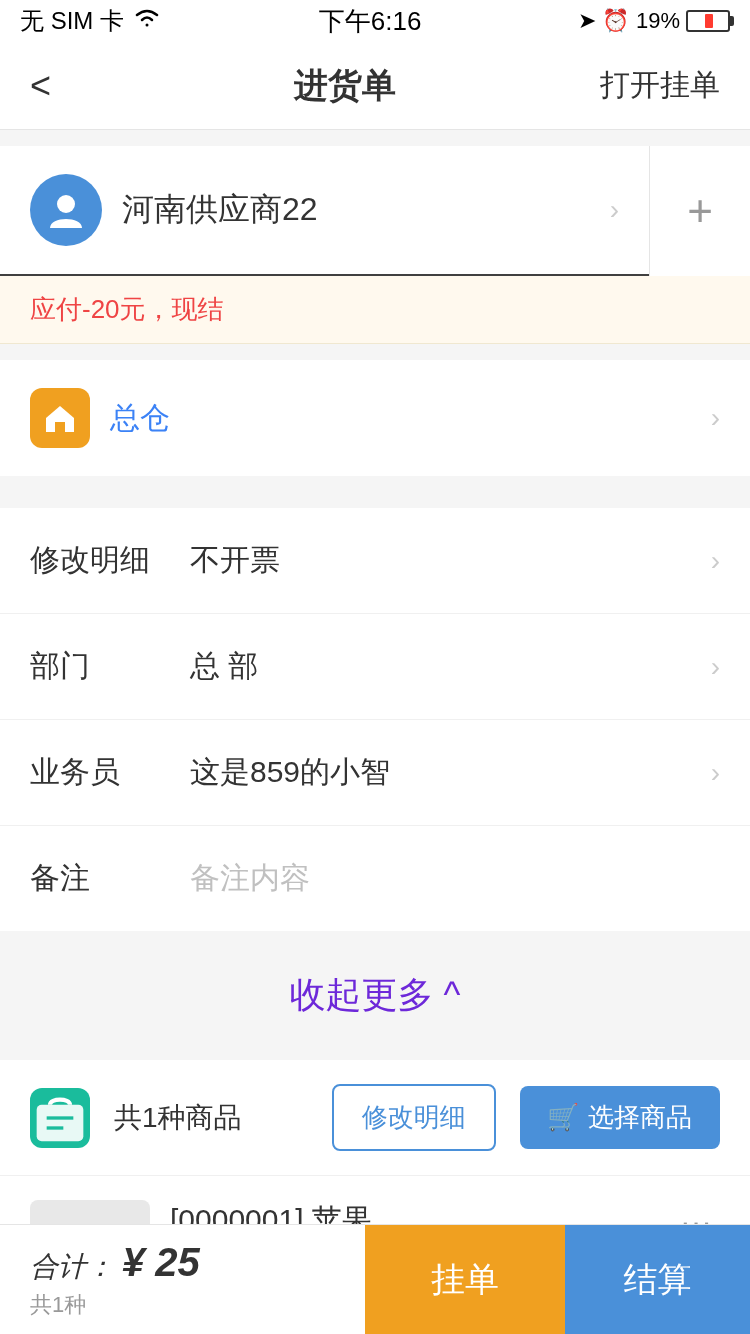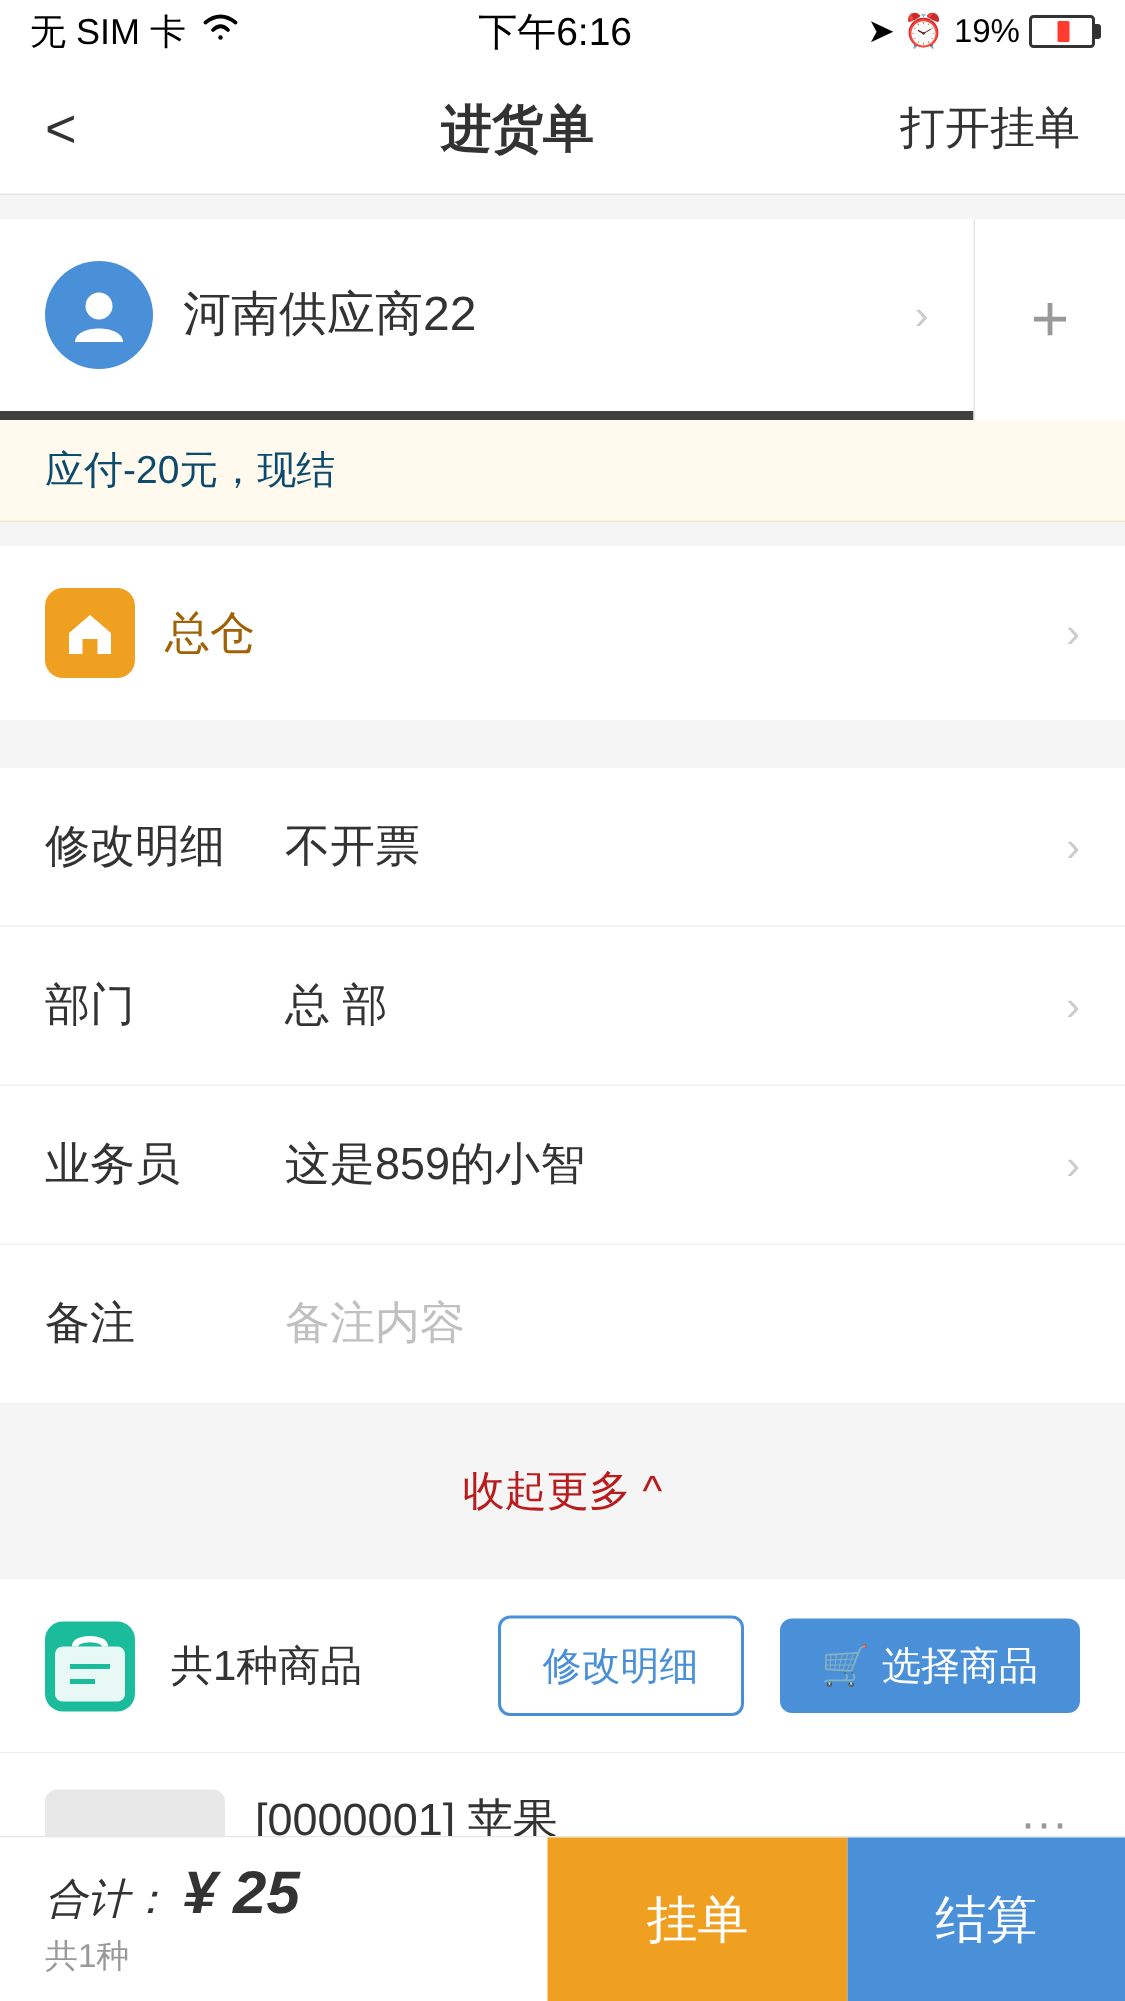--- a/index.html
+++ b/index.html
@@ -77,21 +77,21 @@
       background: #fff;
       margin-bottom: 0;
       display: flex;
       align-items: stretch;
     }
     .supplier-main {
       flex: 1;
       display: flex;
       align-items: center;
       padding: 28px 30px;
-      border-bottom: 6px solid #404040;
+      border-bottom: 2px solid #404040;
       cursor: pointer;
     }
     .supplier-avatar {
       width: 72px;
       height: 72px;
       border-radius: 50%;
       background: #4a90d9;
       display: flex;
       align-items: center;
       justify-content: center;
@@ -121,21 +121,21 @@
       color: #999;
       cursor: pointer;
       background: #fff;
     }
 
     
     .info-banner {
       background: #fff9ee;
       padding: 16px 30px;
       font-size: 26px;
-      color: #0c4a6e;
+      color: #ef4444;
       border-bottom: 1px solid #f0e8d0;
       margin-bottom: 16px;
     }
 
     
     .row-item {
       background: #fff;
       display: flex;
       align-items: center;
       padding: 28px 30px;
@@ -151,21 +151,21 @@
       background: #f0a020;
       display: flex;
       align-items: center;
       justify-content: center;
       margin-right: 20px;
       flex-shrink: 0;
     }
     .row-icon svg { width: 36px; height: 36px; }
     .row-value {
       font-size: 30px;
-      color: #a16207;
+      color: #3b82f6;
       flex: 1;
     }
 
     
     .form-section {
       background: #fff;
       margin-bottom: 16px;
     }
     .form-row {
       display: flex;
@@ -191,22 +191,22 @@
       color: #c0c0c0;
       flex: 1;
       padding-left: 40px;
     }
 
     
     .collapse-btn {
       background: #f5f5f5;
       text-align: center;
       padding: 24px;
-      font-size: 28px;
-      color: #b91c1c;
+      font-size: 36px;
+      color: #6d28d9;
       cursor: pointer;
       margin-bottom: 16px;
     }
 
     
     .product-header {
       background: #fff;
       display: flex;
       align-items: center;
       padding: 24px 30px;

